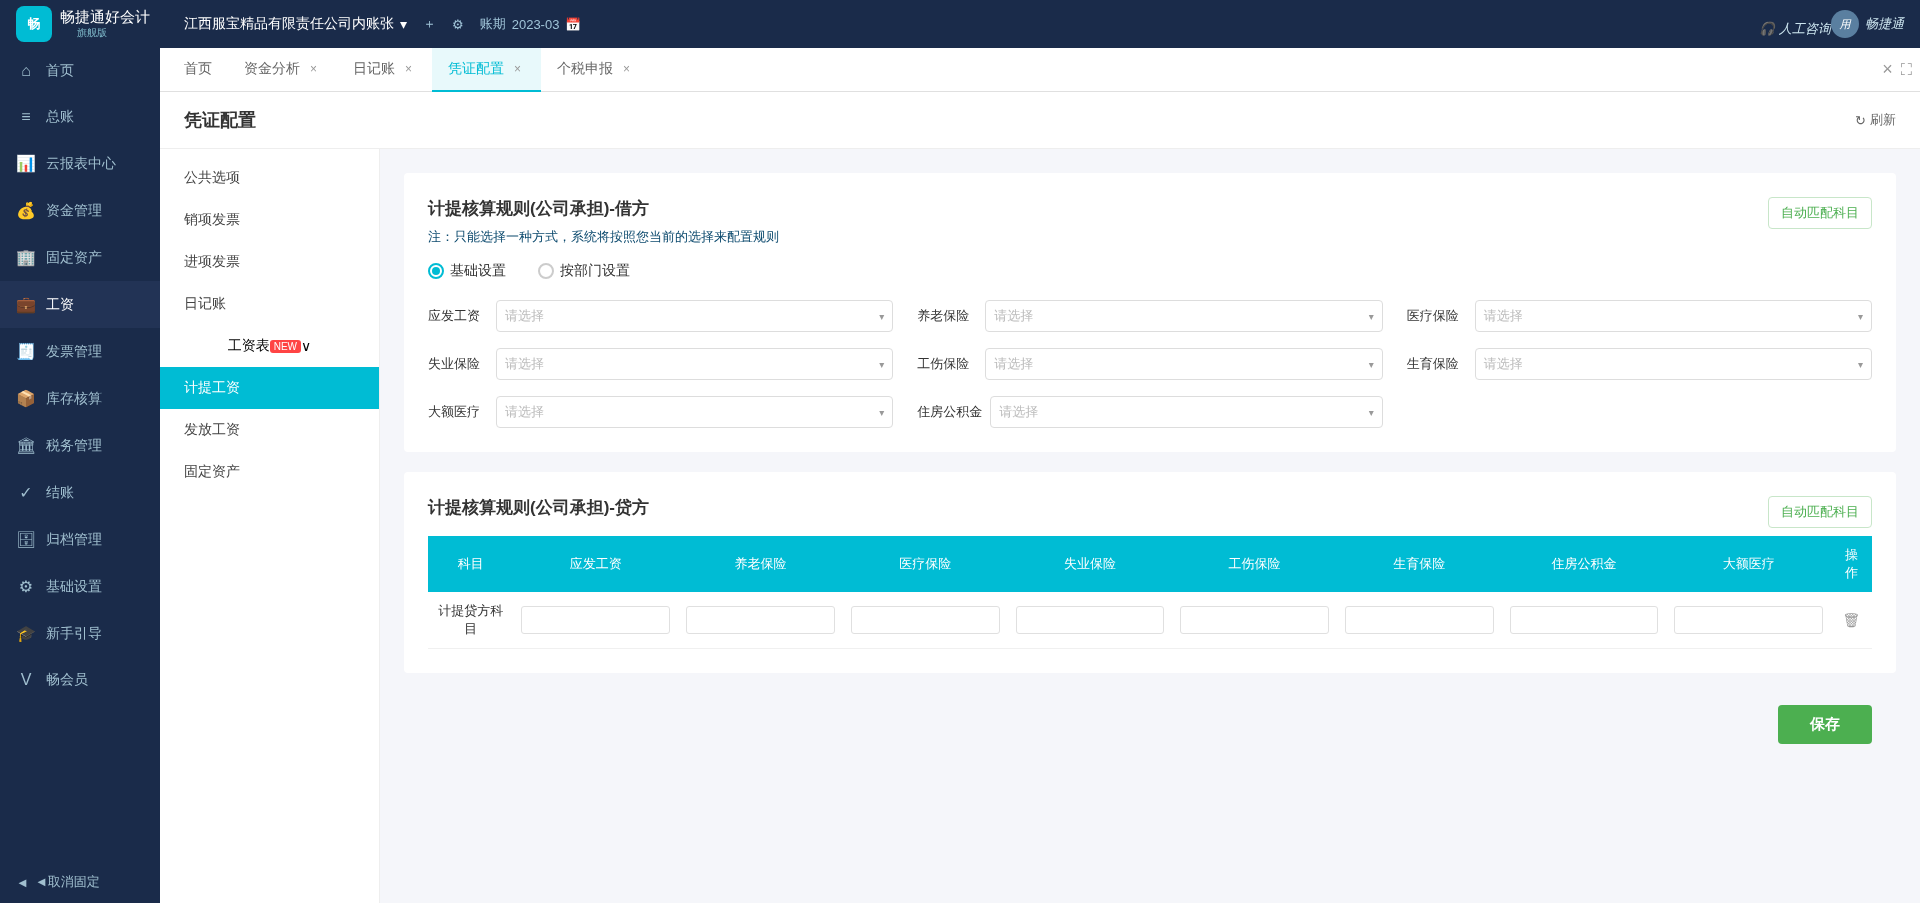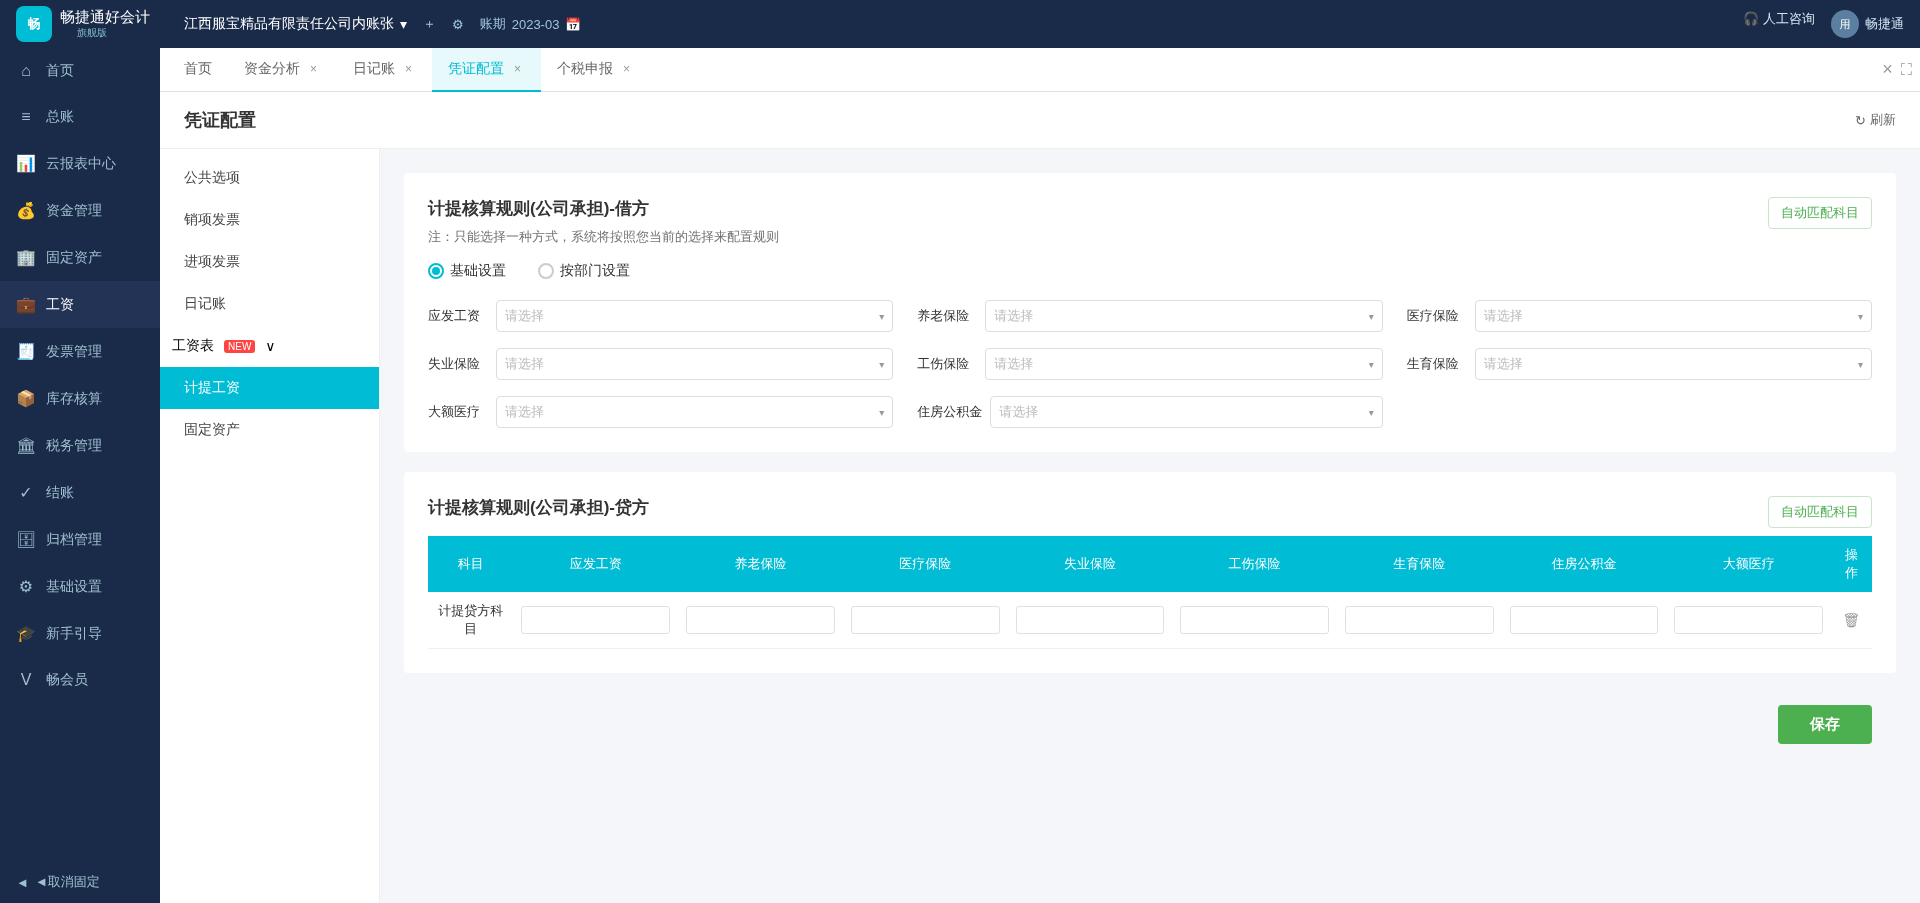--- a/index.html
+++ b/index.html
@@ -20,21 +20,21 @@
     .logo-text { font-size: 15px; font-weight: normal; color: white; line-height: 1.2; }
     .logo-sub { font-size: 10px; color: #7eb8c9; margin-left: 17px; }
     .company-selector {
       display: flex; align-items: center; gap: 6px; color: white; margin-left: 8px;
       font-size: 14px; cursor: pointer;
     }
     .top-actions { display: flex; align-items: center; gap: 16px; margin-left: 16px; color: white; font-size: 13px; }
     .top-actions span { cursor: pointer; color: #a0c4d8; }
     .account-period { display: flex; align-items: center; gap: 6px; color: #a0c4d8; }
     .spacer { flex: 1; }
-    .top-right { display: flex; align-items: flex-start; gap: 16px; color: #cce5ef; font-size: 13px; }
+    .top-right { display: flex; align-items: flex-end; color: #cce5ef; font-size: 13px; font-style: italic; }
     .top-right .user { display: flex; align-items: center; gap: 6px; }
     .avatar { width: 28px; height: 28px; border-radius: 50%; background: #5a7fa0; display: flex; align-items: center; justify-content: center; color: white; font-size: 11px; }
 
     
     .main-layout { display: flex; flex: 1; overflow: hidden; }
 
     
     .sidebar {
       width: 160px; background: #1a2b4a; display: flex; flex-direction: column;
       flex-shrink: 0; overflow-y: auto; padding-bottom: 40px;
@@ -90,29 +90,29 @@
       flex-shrink: 0; padding: 8px 0;
     }
     .left-nav-item {
       padding: 12px 24px; color: #444; cursor: pointer; font-size: 14px;
     }
     .left-nav-item.active { background: #00bcd4; color: white; }
     .new-badge {
       font-size: 10px; background: #ff4444; color: white; padding: 1px 4px;
       border-radius: 3px;
     }
-    .left-nav-group { display: flex; align-items: center; justify-content: flex-start; padding: 12px 12px; cursor: pointer; gap: 10px; }
+    .left-nav-group { display: flex; align-items: center; justify-content: center; padding: 12px 12px; cursor: pointer; }
 
     
     .right-panel { flex: 1; overflow-y: auto; padding: 24px; background: #f5f6fa; }
 
     
     .section { background: white; border-radius: 4px; padding: 24px; margin-bottom: 20px; }
     .section-title { font-size: 17px; font-weight: bold; color: #333; margin-bottom: 8px; }
-    .section-note { color: #737373; font-size: 13px; margin-bottom: 16px; }
+    .section-note { color: #0c4a6e; font-size: 13px; margin-bottom: 16px; }
     .section-header { display: flex; align-items: flex-start; justify-content: space-between; }
 
     
     .radio-group { display: flex; gap: 32px; margin-bottom: 20px; }
     .radio-item { display: flex; align-items: center; gap: 6px; cursor: pointer; font-size: 14px; color: #333; }
     .radio-circle {
       width: 16px; height: 16px; border-radius: 50%; border: 2px solid #ccc;
       display: flex; align-items: center; justify-content: center;
     }
     .radio-circle.checked { border-color: #00bcd4; }
@@ -315,20 +315,21 @@
           <div class="left-nav-item">公共选项</div>
           <div class="left-nav-item">销项发票</div>
           <div class="left-nav-item">进项发票</div>
           <div class="left-nav-item">日记账</div>
           <div class="left-nav-group">
             <span>工资表</span>
             <span class="new-badge">NEW</span>
             <span>∨</span>
           </div>
           <div class="left-nav-item active">计提工资</div>
+          <div class="left-nav-item">发放工资</div>
           <div class="left-nav-item">固定资产</div>
         </div>
 
         <div class="right-panel">
 
           <div class="section">
             <div class="section-header">
               <div>
                 <div class="section-title">计提核算规则(公司承担)-借方</div>
                 <div class="section-note">注：只能选择一种方式，系统将按照您当前的选择来配置规则</div>

